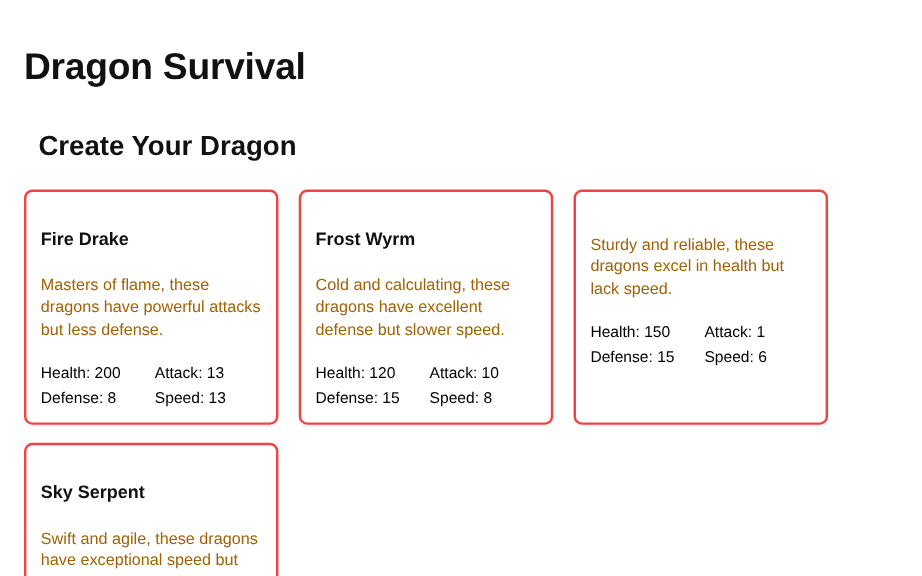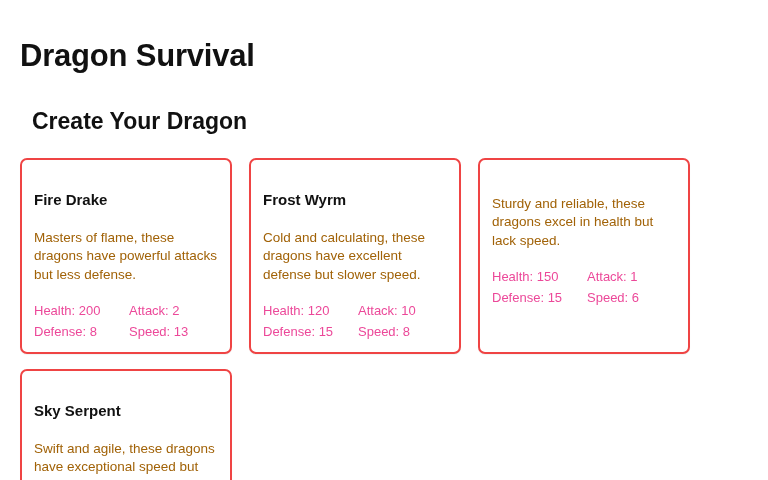--- a/index.html
+++ b/index.html
@@ -59,41 +59,41 @@
     margin: 21px 0 0 0;
     color: #a16207;
   }
   .stats {
     margin-top: 19px;
     display: grid;
     grid-template-columns: 1fr 1fr;
     row-gap: 6px;
     column-gap: 6px;
     font-size: 13px;
-    color: #ec4899;
+    color: #000000;
   }
   .stat { white-space: nowrap; }
 </style>
 </head>
 <body>
 
 <div class="page">
 
   <h1 class="app-title">Dragon Survival</h1>
 
   <h2 class="section-title">Create Your Dragon</h2>
 
   <div class="card-grid">
 
     <div class="dragon-card">
       <div class="card-name">Fire Drake</div>
       <div class="card-desc">Masters of flame, these dragons have powerful attacks but less defense.</div>
       <div class="stats">
         <span class="stat">Health: 200</span>
-        <span class="stat">Attack: 2</span>
+        <span class="stat">Attack: 13</span>
         <span class="stat">Defense: 8</span>
         <span class="stat">Speed: 13</span>
       </div>
     </div>
 
     <div class="dragon-card">
       <div class="card-name">Frost Wyrm</div>
       <div class="card-desc">Cold and calculating, these dragons have excellent defense but slower speed.</div>
       <div class="stats">
         <span class="stat">Health: 120</span>

